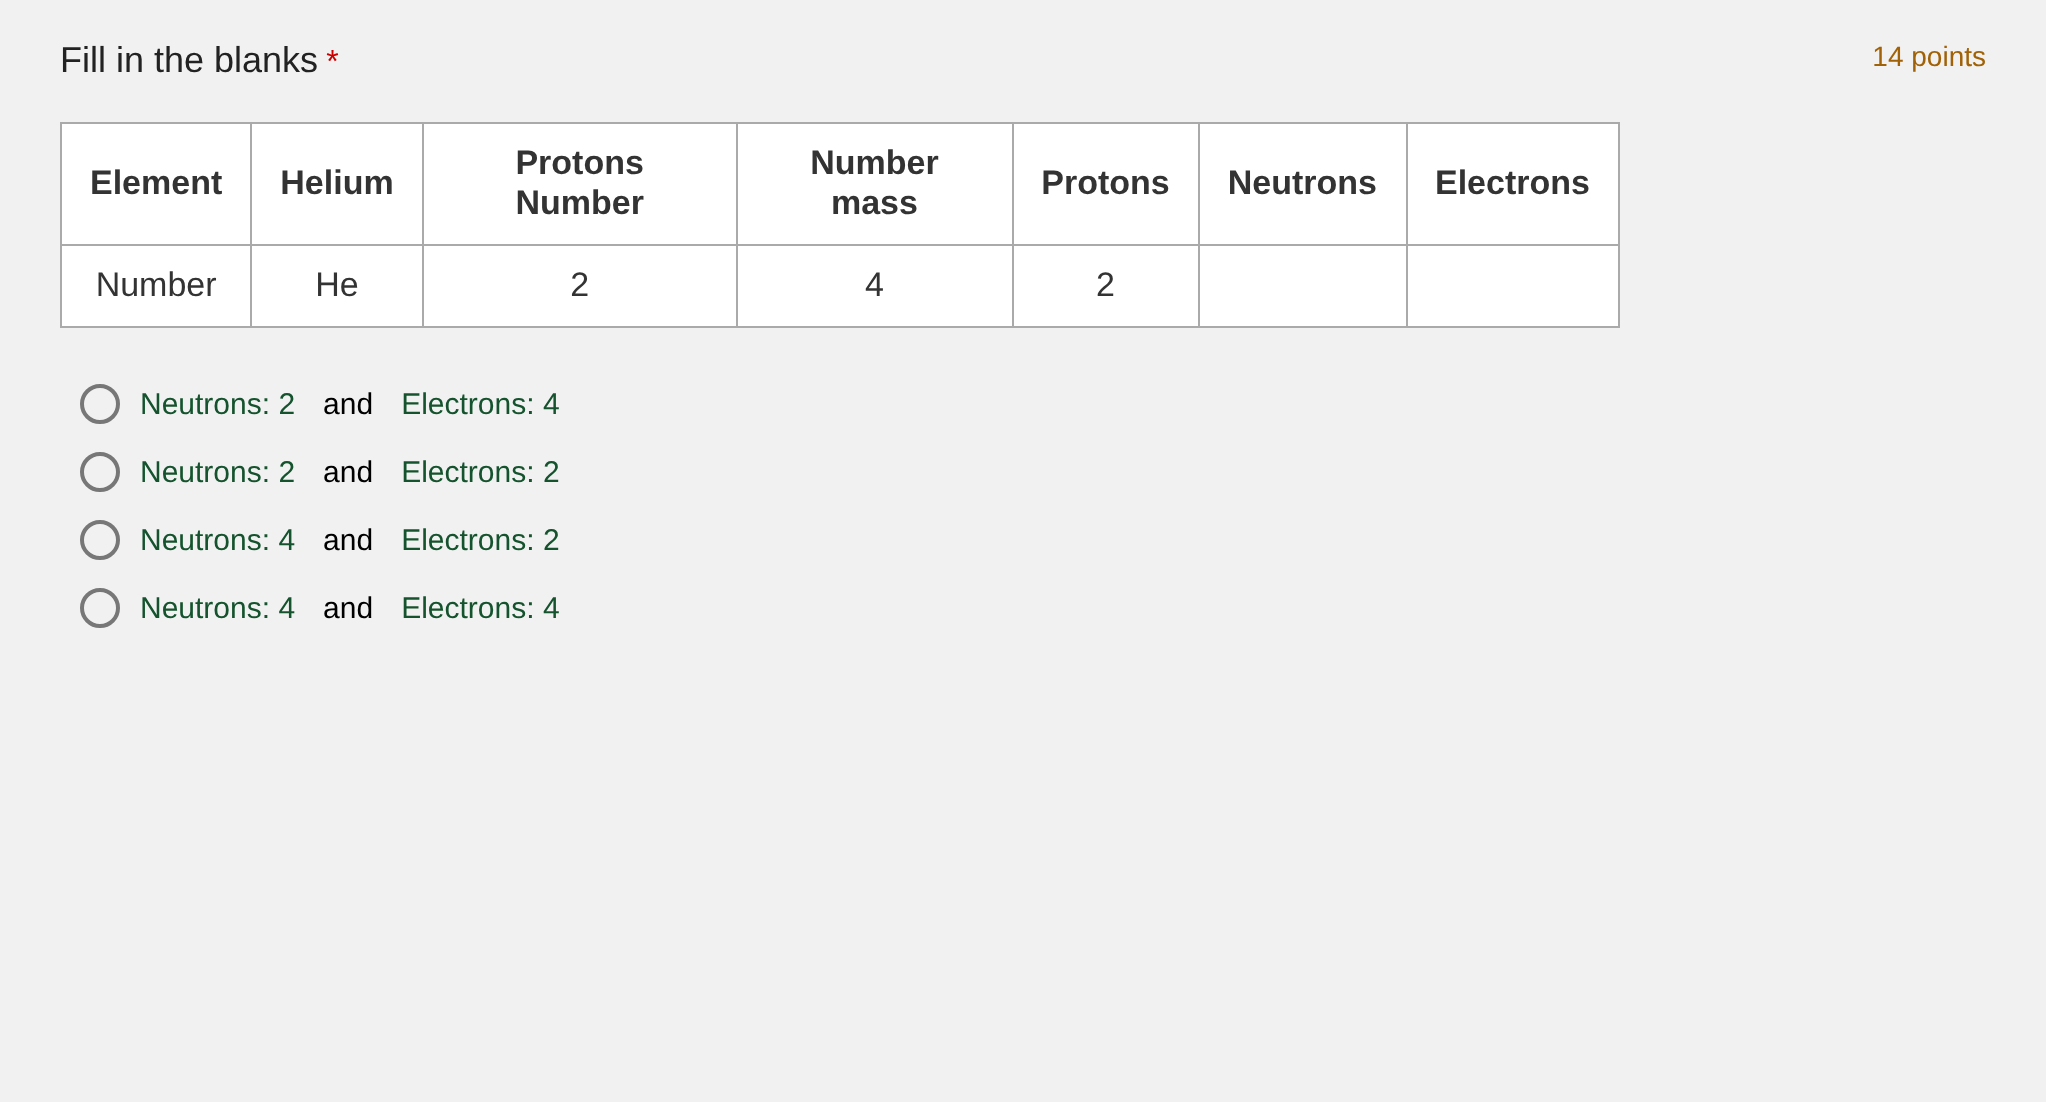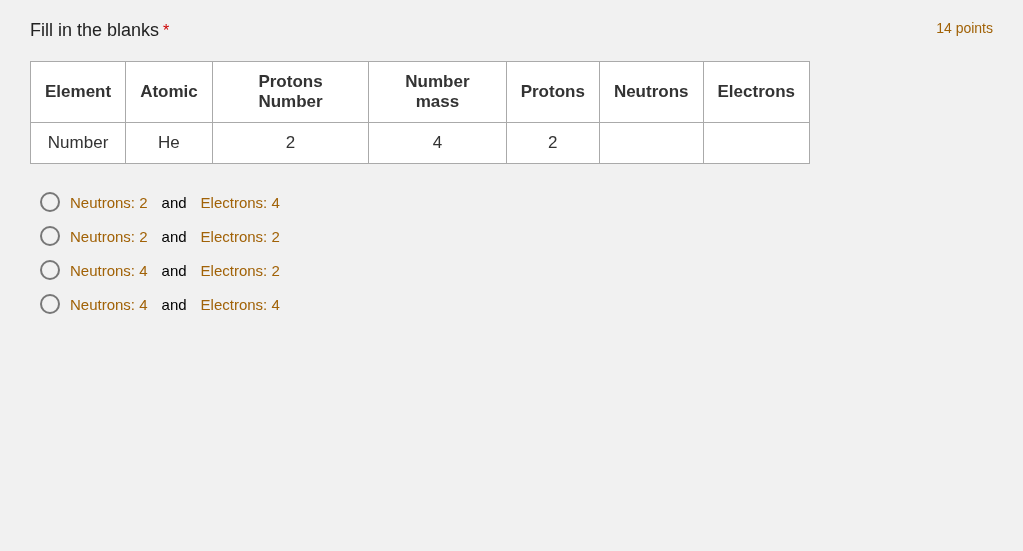--- a/index.html
+++ b/index.html
@@ -89,21 +89,21 @@
     }
 
     .option-text {
       display: flex;
       align-items: center;
       gap: 10px;
     }
 
     .option-part {
       font-size: 15px;
-      color: #a16207;
+      color: #14532d;
     }
 
     .option-and {
       font-size: 15px;
       color: #000000;
       margin: 0 4px;
     }
   </style>
 </head>
 <body>
@@ -113,21 +113,21 @@
     <span class="question-title">Fill in the blanks</span><span class="required-star">*</span>
   </div>
   <div class="points-label">14 points</div>
 </div>
 
 <div class="table-container">
   <table>
     <thead>
       <tr>
         <th>Element</th>
-        <th>Atomic</th>
+        <th>Helium</th>
         <th>Protons Number</th>
         <th>Number mass</th>
         <th>Protons</th>
         <th>Neutrons</th>
         <th>Electrons</th>
       </tr>
     </thead>
     <tbody>
       <tr>
         <td>Number</td>

